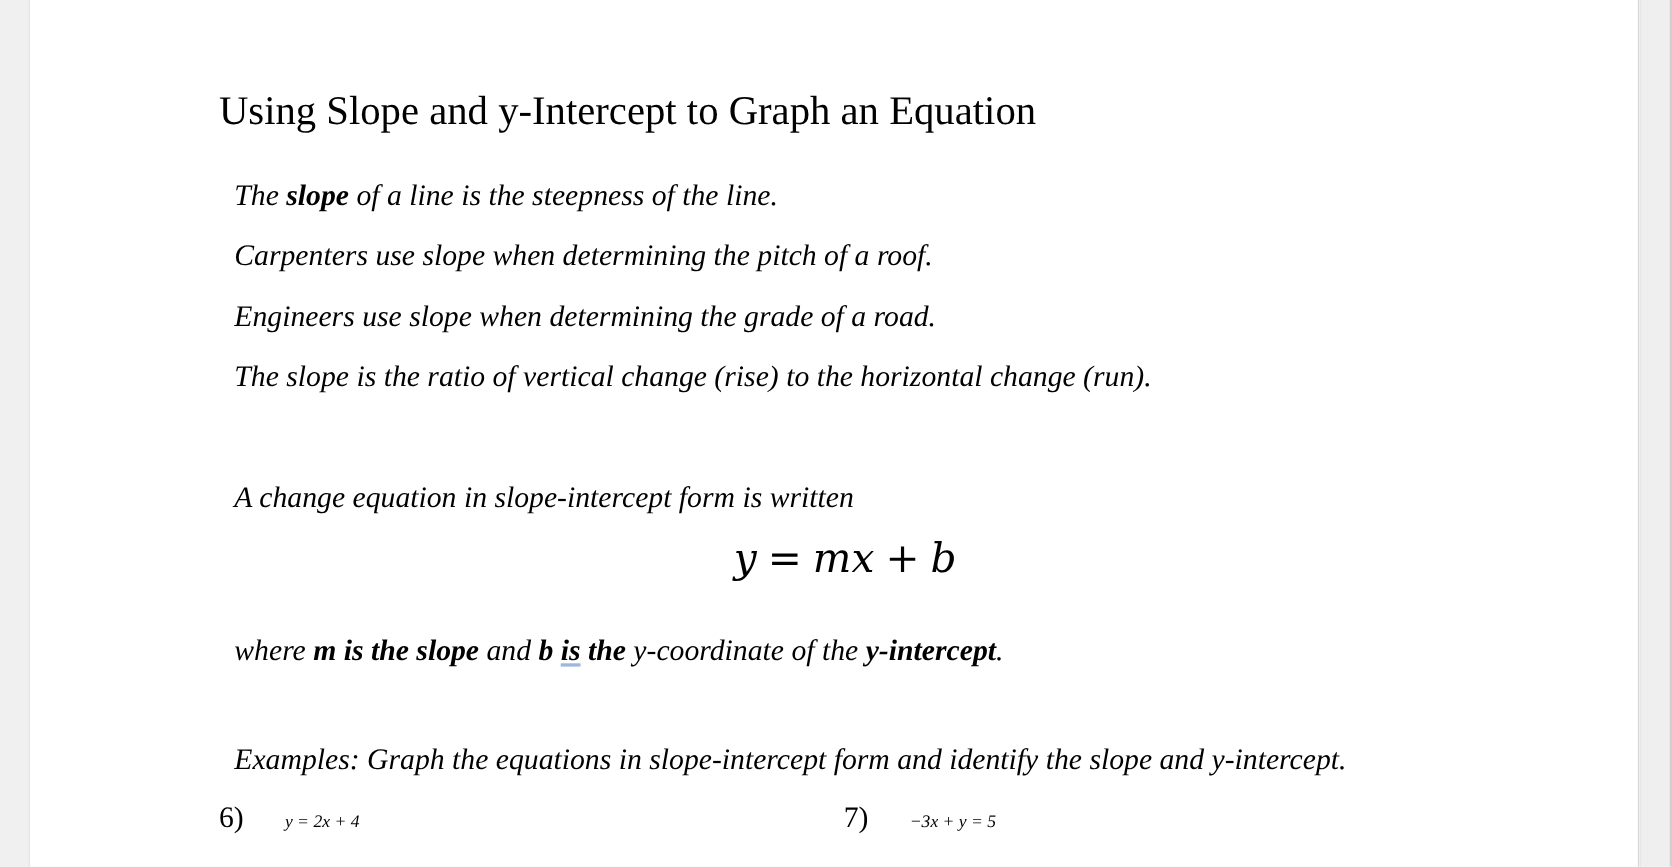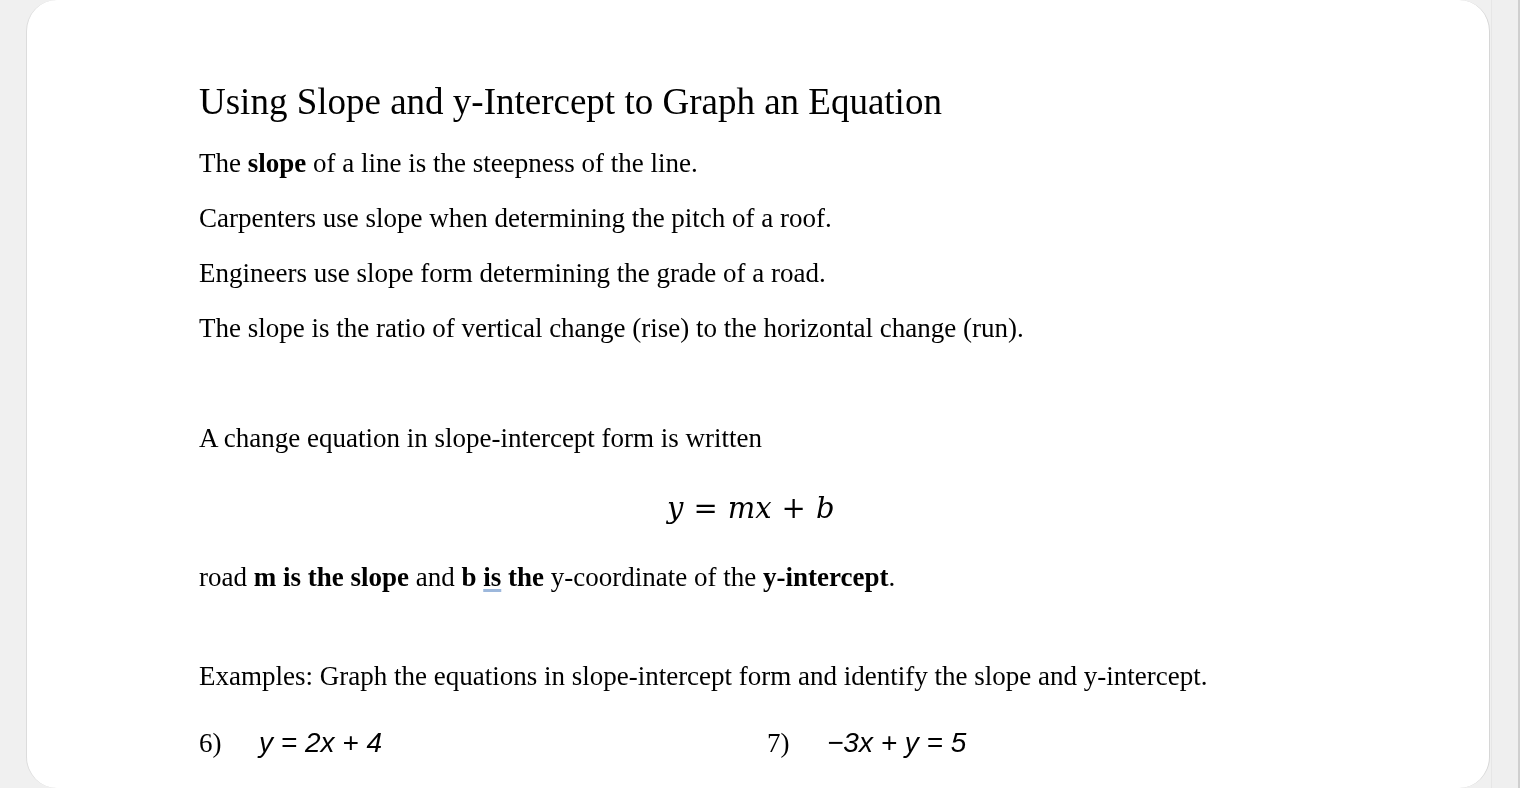--- a/index.html
+++ b/index.html
@@ -19,21 +19,20 @@
     .page {
       position: absolute;
       left: 26px;
       top: 0;
       width: 1464px;
       height: 788px;
       background: #ffffff;
       border-left: 1px solid #dcdcdc;
       border-right: 1px solid #d6d6d6;
       box-sizing: border-box;
-      border-radius: 31px;
     }
     .right-rail {
       position: absolute;
       left: 1491px;
       top: 0;
       width: 29px;
       height: 788px;
       background: #efefef;
       border-left: 1px solid #e6e6e6;
       box-sizing: border-box;
@@ -64,36 +63,37 @@
       margin: 0;
       font-weight: normal;
       line-height: 44px;
     }
     .para {
       position: absolute;
       left: 0;
       font-size: 27px;
       line-height: 32px;
       white-space: nowrap;
-      margin: 0;
+      margin: 14px;
+      font-style: italic;
     }
     .para b { font-weight: bold; }
     .p1 { top: 147px; }
     .p2 { top: 202px; }
     .p3 { top: 257px; }
     .p4 { top: 312px; }
     .p5 { top: 422px; }
     .p6 { top: 561px; }
     .p7 { top: 660px; }
     .equation {
       position: absolute;
       top: 488px;
       left: 468px;
       font-family: "DejaVu Serif", "Liberation Serif", serif;
-      font-size: 29px;
+      font-size: 37px;
       line-height: 40px;
       white-space: nowrap;
       text-align: right;
     }
     .math-var { font-style: italic; }
     .op { padding: 0 10px; }
     .underline-mark {
       text-decoration: underline;
       text-decoration-color: #9db8dc;
       text-decoration-thickness: 3px;
@@ -107,48 +107,48 @@
       line-height: 36px;
     }
     .ex6 { left: 0; }
     .ex7 { left: 568px; }
     .ex-num {
       font-family: "Liberation Serif", serif;
       display: inline-block;
       width: 60px;
     }
     .ex-eq {
-      font-family: Liberation Sans, sans-serif;
-      font-size: 28px;
+      font-family: Liberation Serif, serif;
+      font-size: 16px;
     }
   </style>
 </head>
 <body>
 
 <div class="viewport">
   <div class="page">
     <div class="content">
 
       <h1 class="title">Using Slope and y-Intercept to Graph an Equation</h1>
 
       <p class="para p1"><span>The </span><b>slope</b><span> of a line is the steepness of the line.</span></p>
 
       <p class="para p2">Carpenters use slope when determining the pitch of a roof.</p>
 
-      <p class="para p3">Engineers use slope form determining the grade of a road.</p>
+      <p class="para p3">Engineers use slope when determining the grade of a road.</p>
 
       <p class="para p4">The slope is the ratio of vertical change (rise) to the horizontal change (run).</p>
 
       <p class="para p5">A change equation in slope-intercept form is written</p>
 
       <div class="equation">
         <span class="math-var">y</span><span class="op">=</span><span class="math-var">m</span><span class="math-var">x</span><span class="op">+</span><span class="math-var">b</span>
       </div>
 
-      <p class="para p6"><span>road </span><b>m is the slope</b><span> and </span><b>b </b><b class="underline-mark">is</b><b> the</b><span> y-coordinate of the </span><b>y-intercept</b><span>.</span></p>
+      <p class="para p6"><span>where </span><b>m is the slope</b><span> and </span><b>b </b><b class="underline-mark">is</b><b> the</b><span> y-coordinate of the </span><b>y-intercept</b><span>.</span></p>
 
       <p class="para p7">Examples:  Graph the equations in slope-intercept form and identify the slope and y-intercept.</p>
 
       <div class="example ex6">
         <span class="ex-num">6)</span><span class="ex-eq math-var">y  =  2x + 4</span>
       </div>
 
       <div class="example ex7">
         <span class="ex-num">7)</span><span class="ex-eq math-var">−3x + y =  5</span>
       </div>

